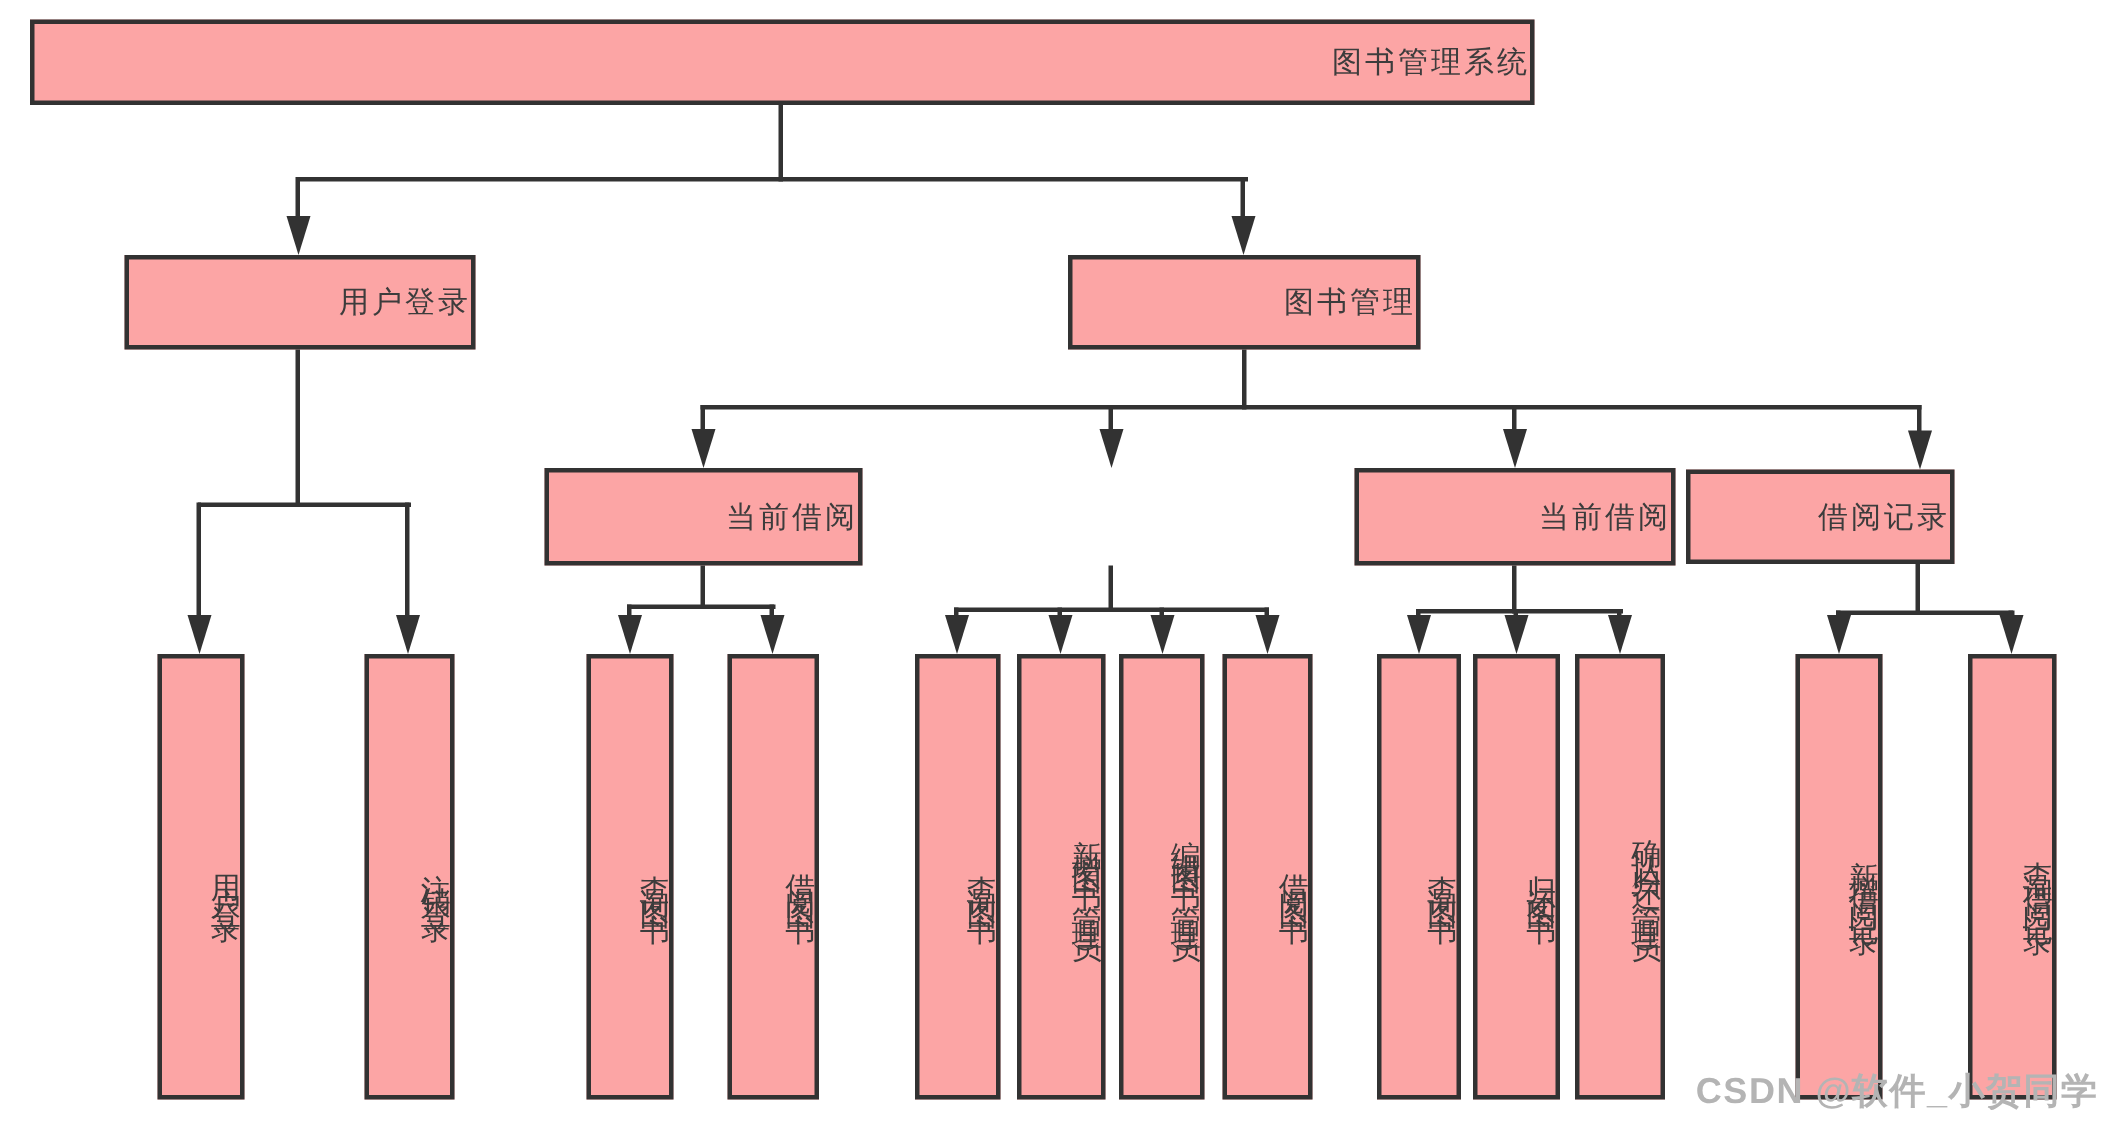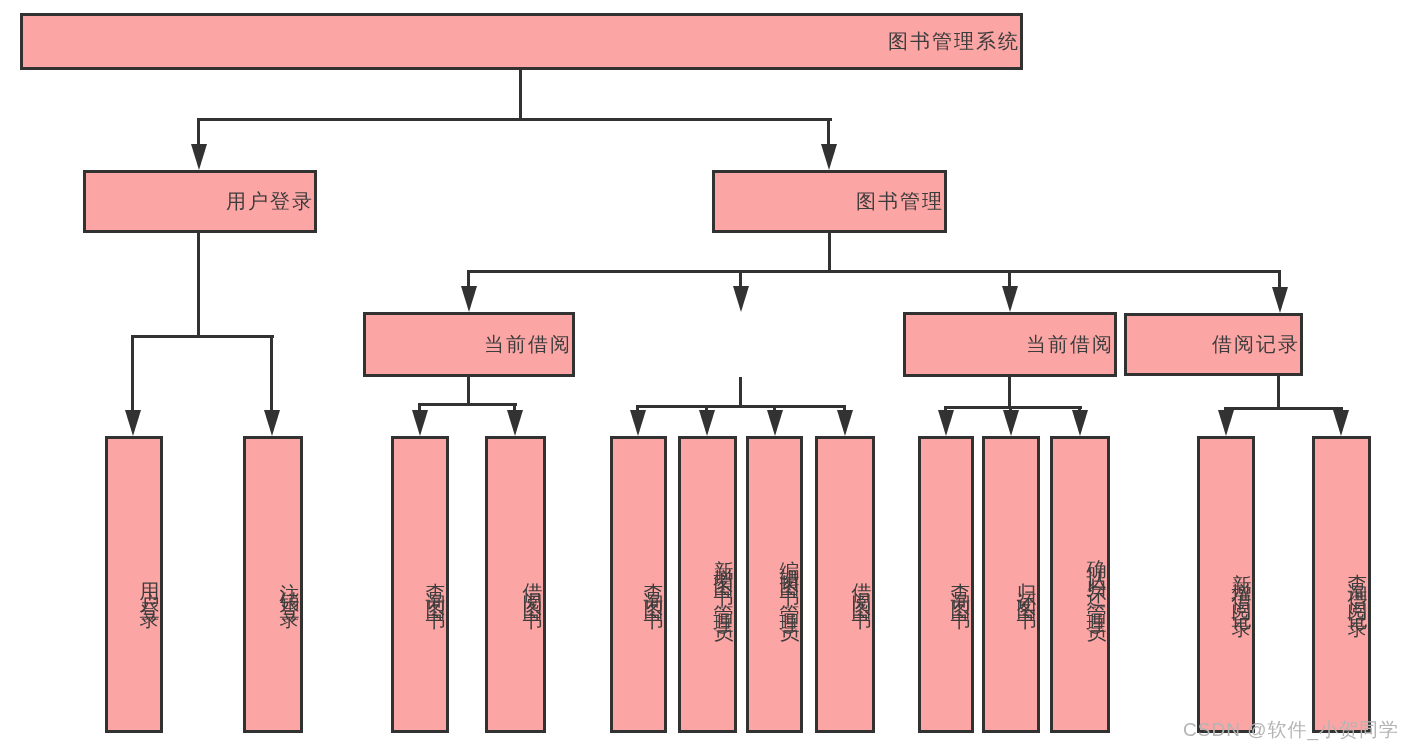--- a/index.html
+++ b/index.html
@@ -64,25 +64,26 @@
     height: 0;
     border-left: 8px solid transparent;
     border-right: 8px solid transparent;
     border-top: 26px solid #323232;
   }
   
   #watermark {
     position: absolute;
     right: 6px;
     bottom: 4px;
-    font-size: 19px;
+    font-size: 24px;
     color: #b4b4b4;
     letter-spacing: 1px;
     z-index: 5;
     white-space: nowrap;
+    font-weight: bold;
   }
 </style>
 </head>
 <body>
 
 <div id="stage">
 
   <div class="box h" style="left:20px;top:13px;width:1003px;height:57px">
     <span class="lbl">图书管理系统</span>
   </div>

